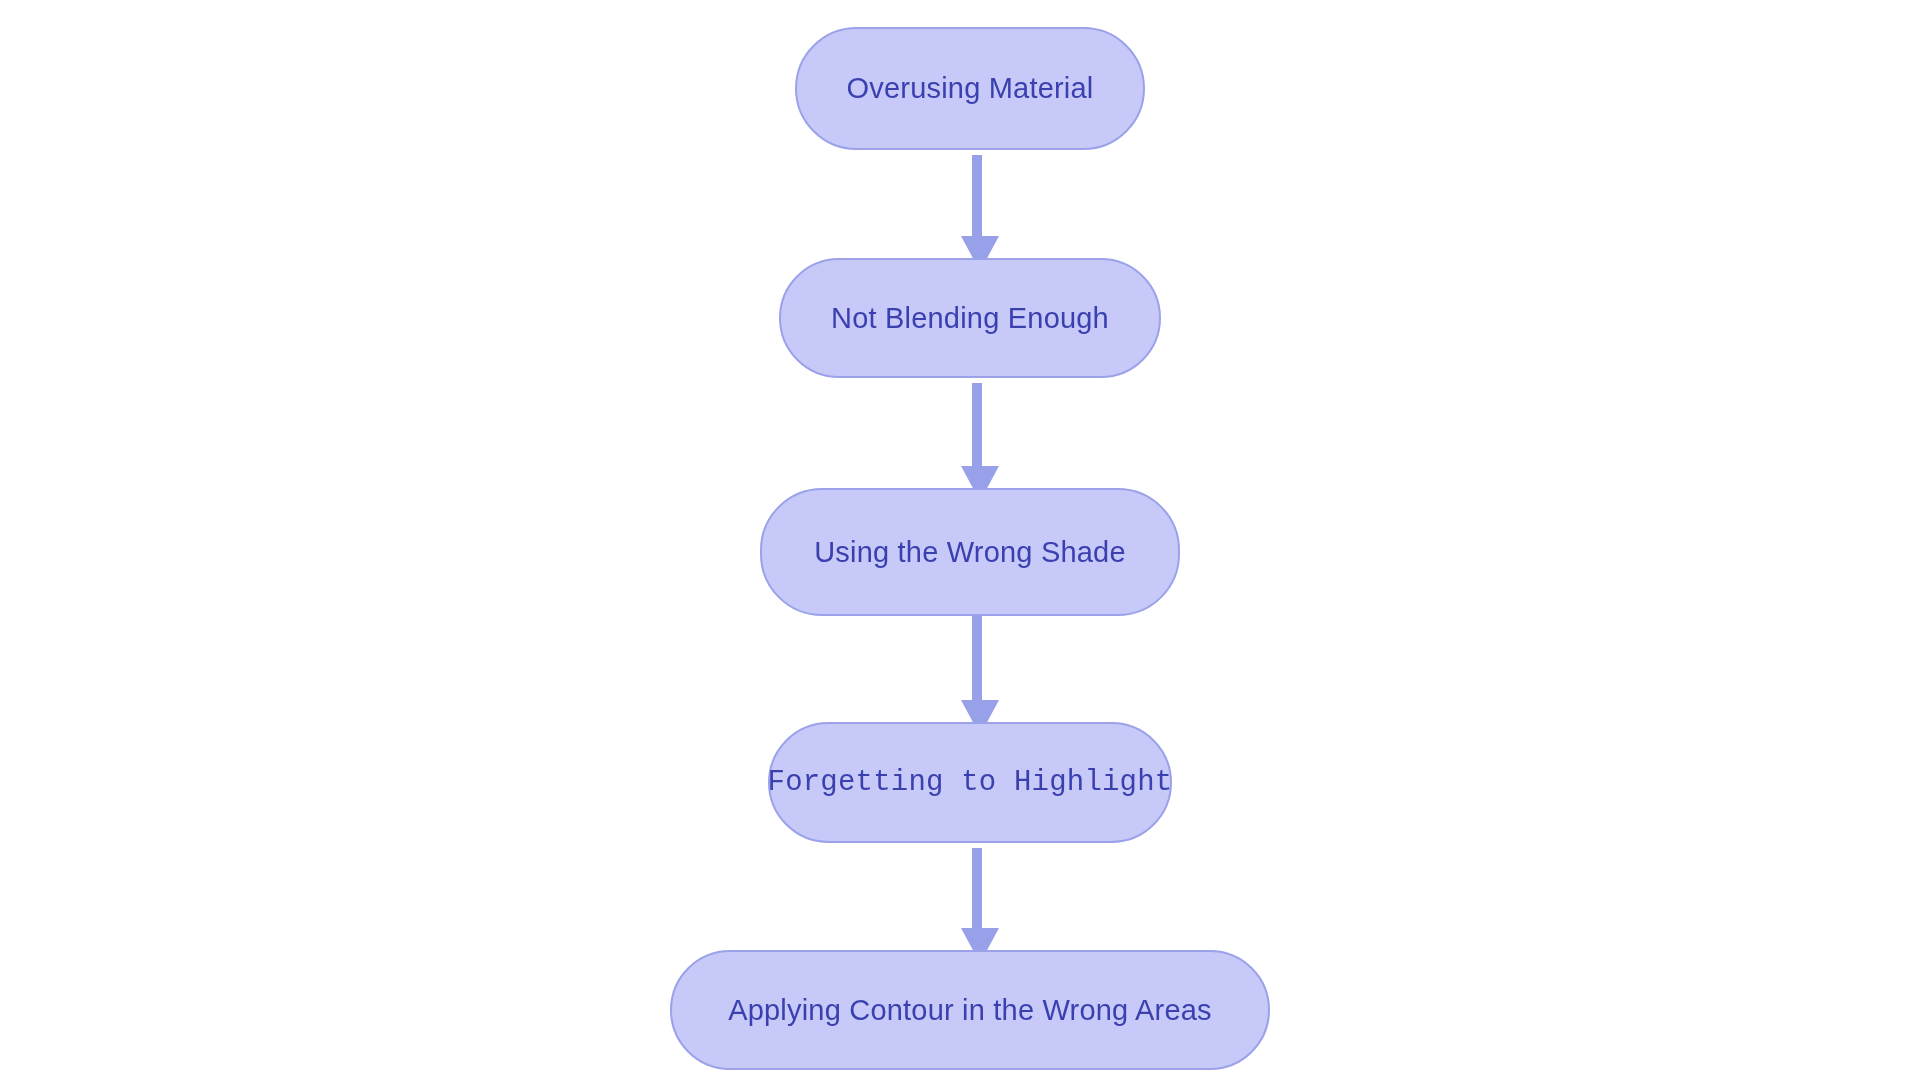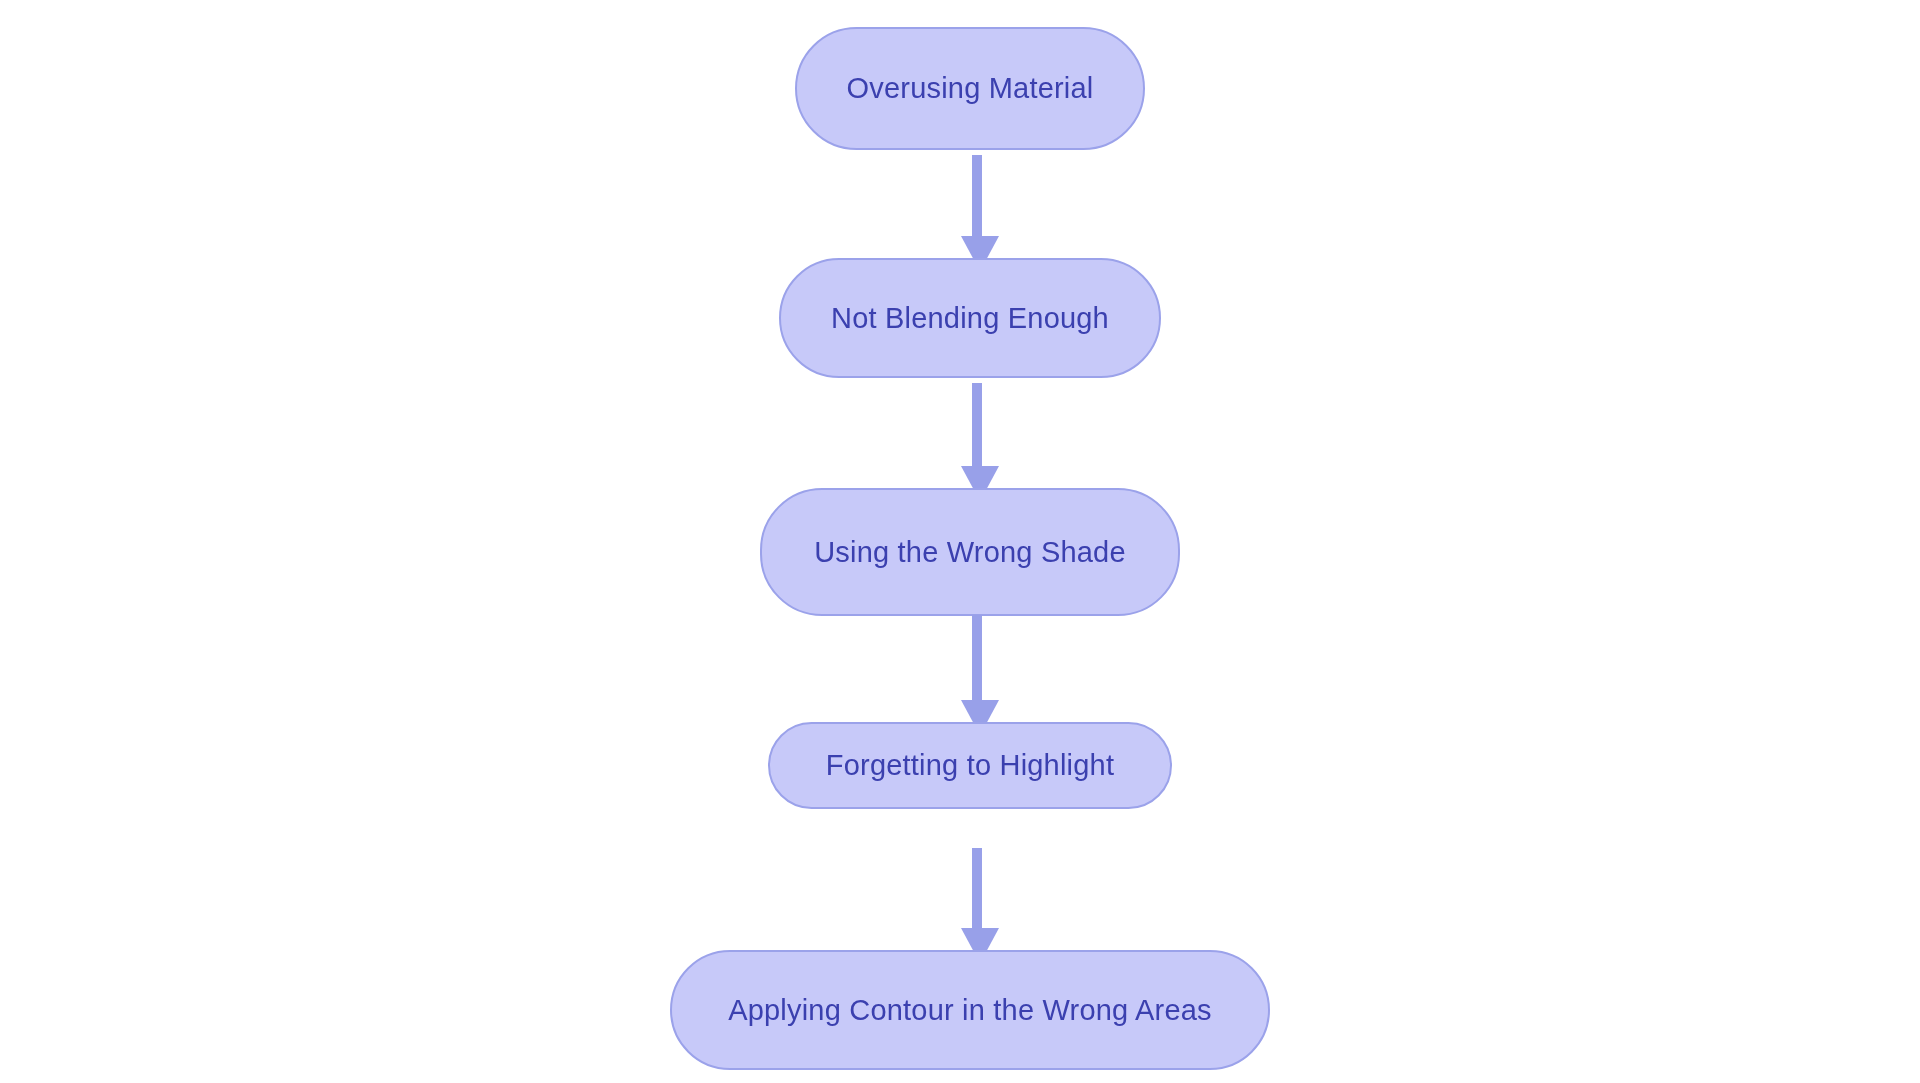--- a/index.html
+++ b/index.html
@@ -34,21 +34,21 @@
   }
   .node .node-label {
     color: var(--node-text);
     font-size: 29px;
     letter-spacing: 0.2px;
     white-space: nowrap;
   }
   .n1 { left: 785px; top: 17px;  width: 350px; height: 123px; }
   .n2 { left: 769px; top: 248px; width: 382px; height: 120px; }
   .n3 { left: 750px; top: 478px; width: 420px; height: 128px; }
-  .n4 { left: 758px; top: 712px; width: 404px; height: 87px; }
+  .n4 { left: 758px; top: 712px; width: 404px; height: 121px; font-family: Liberation Mono, monospace; }
   .n5 { left: 660px; top: 940px; width: 600px; height: 120px; text-align: right; }
 
   .arrow { position: absolute; }
   .arrow-line {
     position: absolute;
     left: 957px;
     width: 5px;
     background: var(--arrow);
   }
   .arrow-head {

